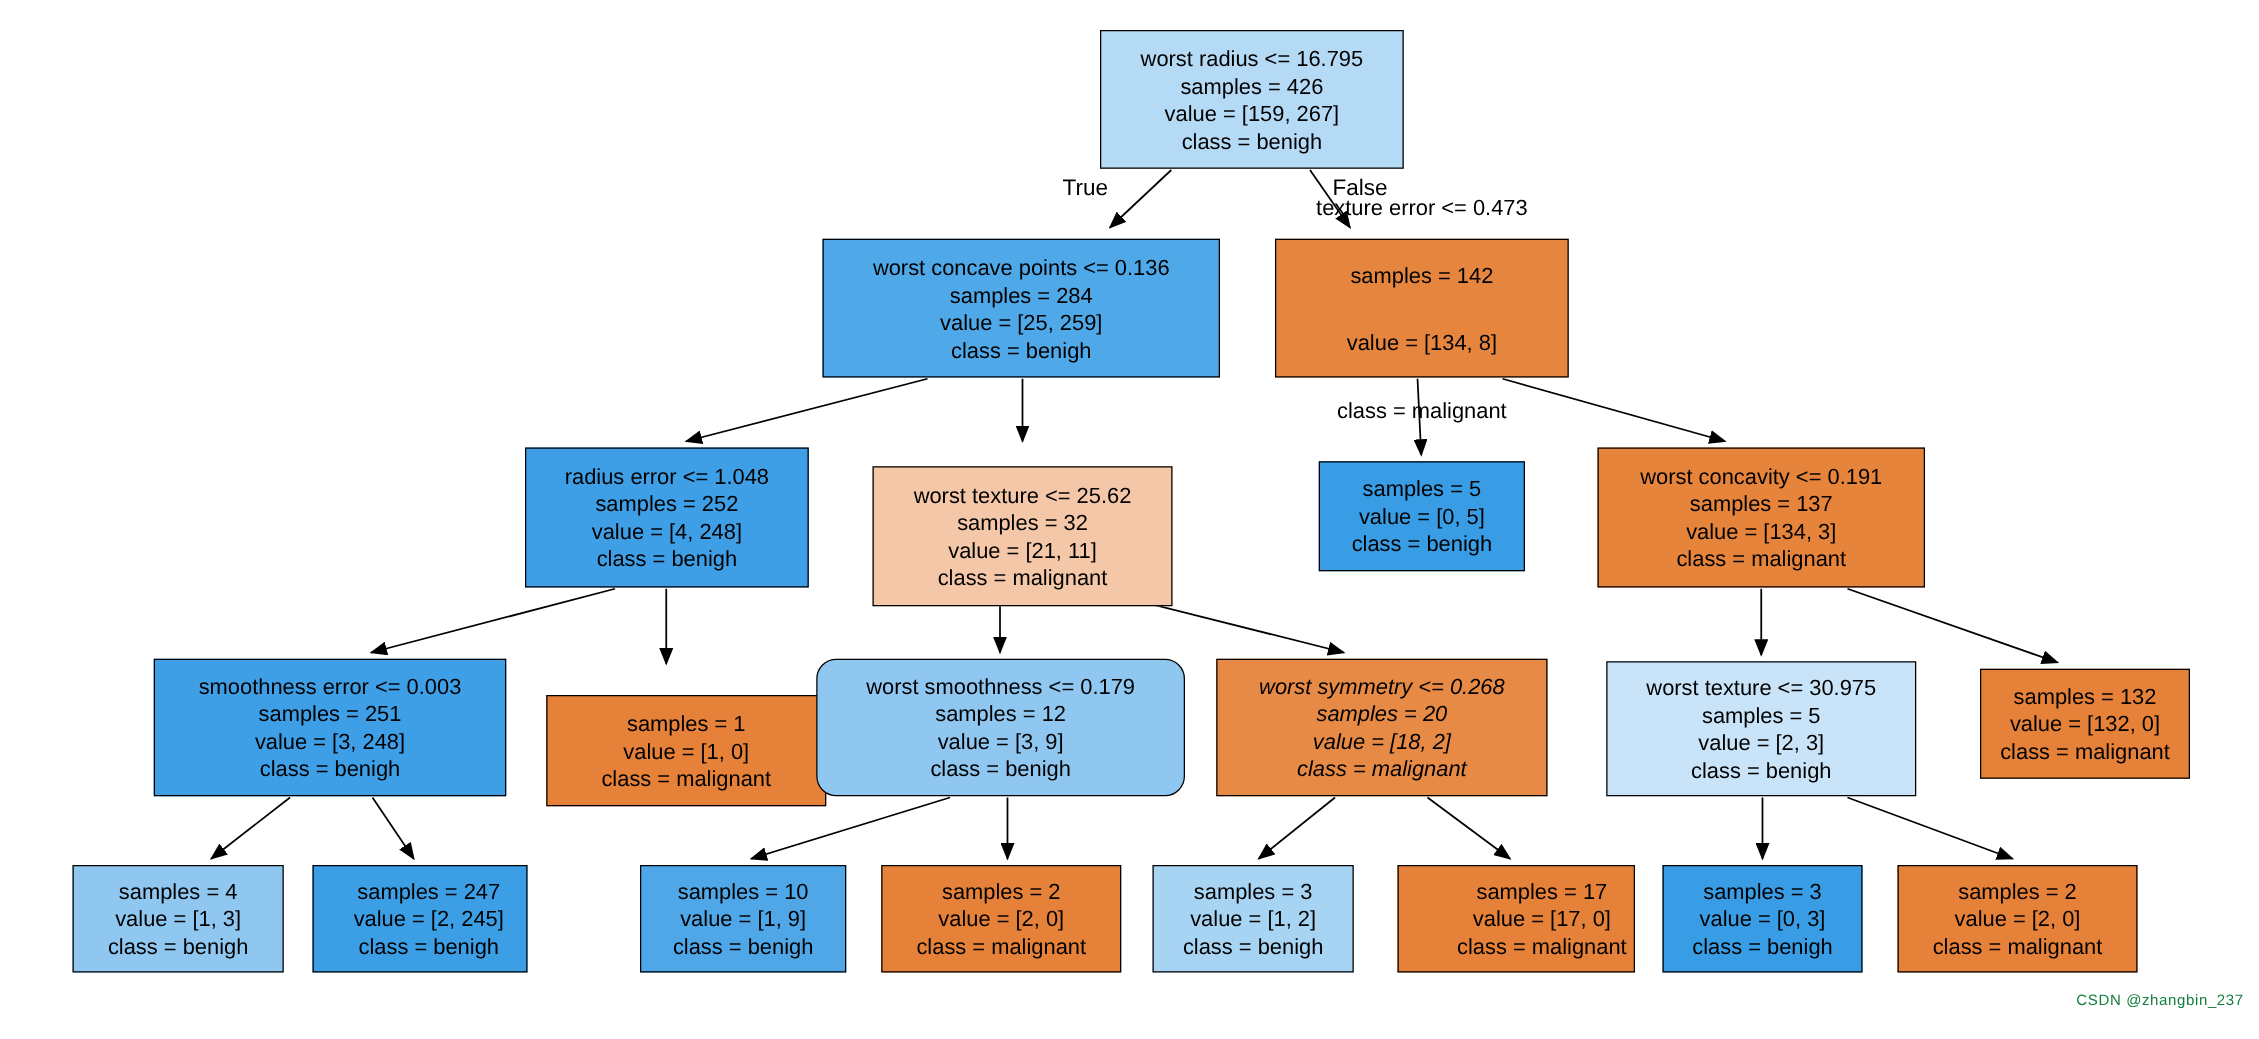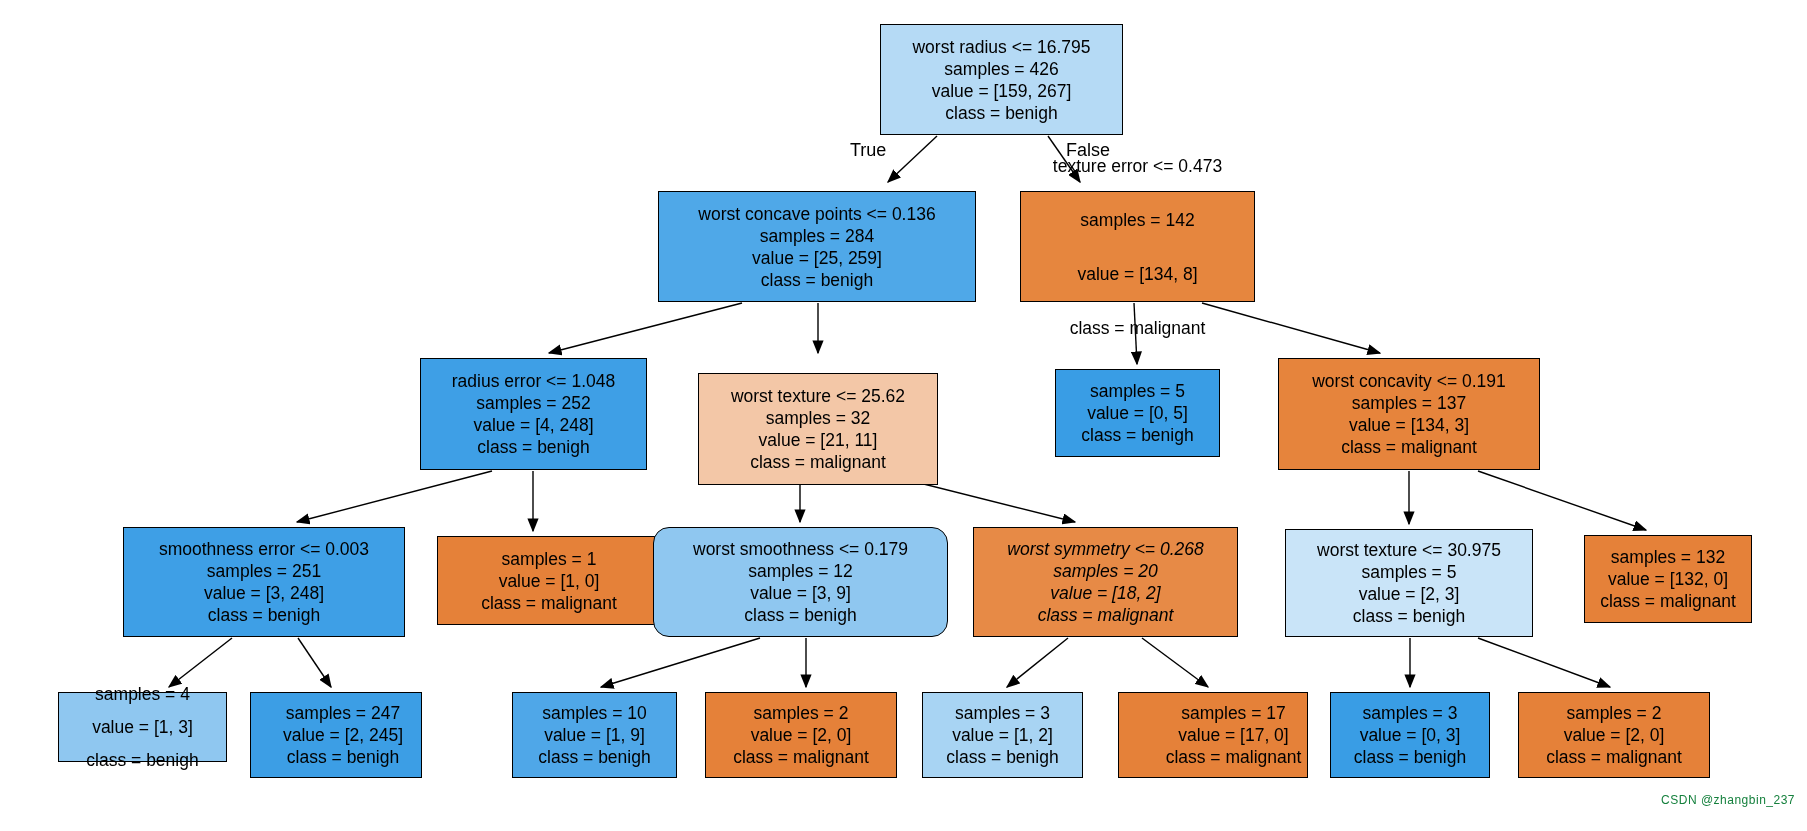--- a/index.html
+++ b/index.html
@@ -134,21 +134,21 @@
     <div>class = malignant</div>
   </div>
 
   <div class="node" style="left: 123px; top: 527px; width: 282px; height: 110px; background-color: rgb(62, 159, 230);">
     <div>smoothness error &lt;= 0.003</div>
     <div>samples = 251</div>
     <div>value = [3, 248]</div>
     <div>class = benigh</div>
   </div>
 
-  <div class="node" style="left: 437px; top: 536px; width: 224px; height: 89px; background-color: rgb(229, 129, 57);">
+  <div class="node" style="left: 437px; top: 556px; width: 224px; height: 89px; background-color: rgb(229, 129, 57);">
     <div>samples = 1</div>
     <div>value = [1, 0]</div>
     <div>class = malignant</div>
   </div>
 
   <div class="node" style="left: 653px; top: 527px; width: 295px; height: 110px; background-color: rgb(143, 199, 240); border-radius: 16px;">
     <div>worst smoothness &lt;= 0.179</div>
     <div>samples = 12</div>
     <div>value = [3, 9]</div>
     <div>class = benigh</div>
@@ -167,21 +167,21 @@
     <div>value = [2, 3]</div>
     <div>class = benigh</div>
   </div>
 
   <div class="node" style="left: 1584px; top: 535px; width: 168px; height: 88px; background-color: rgb(229, 129, 57);">
     <div>samples = 132</div>
     <div>value = [132, 0]</div>
     <div>class = malignant</div>
   </div>
 
-  <div class="node" style="left: 58px; top: 692px; width: 169px; height: 70px; background-color: rgb(143, 199, 240); gap: 11px;">
+  <div class="node" style="left: 58px; top: 692px; width: 169px; height: 86px; background-color: rgb(143, 199, 240);">
     <div>samples = 4</div>
     <div>value = [1, 3]</div>
     <div>class = benigh</div>
   </div>
 
   <div class="node" style="left: 250px; top: 692px; width: 172px; height: 86px; background-color: rgb(60, 158, 229); padding-left: 14px;">
     <div>samples = 247</div>
     <div>value = [2, 245]</div>
     <div>class = benigh</div>
   </div>

